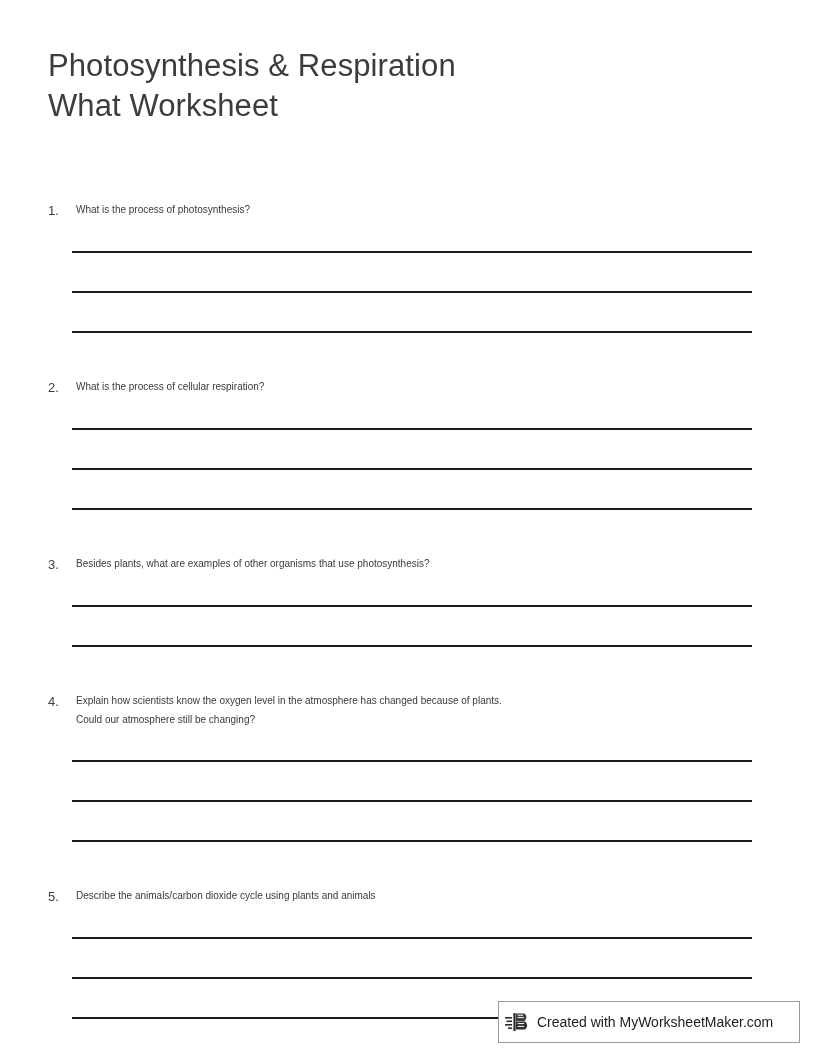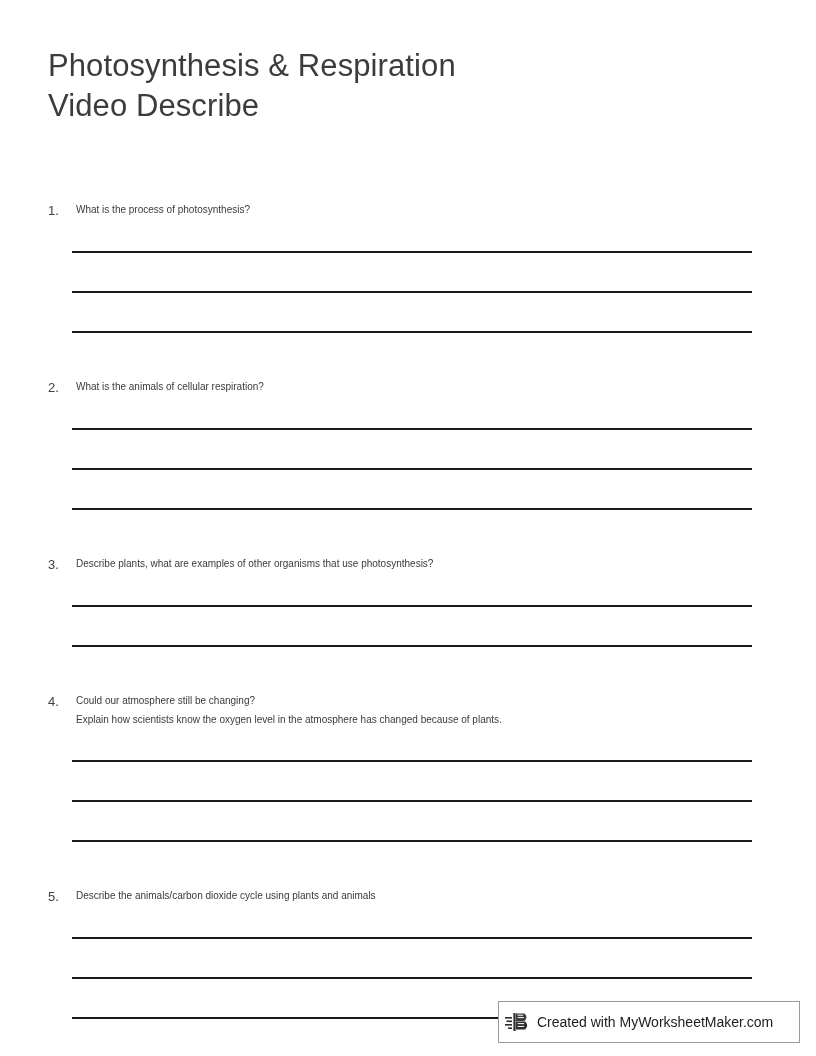--- a/index.html
+++ b/index.html
@@ -117,21 +117,21 @@
     white-space: nowrap;
   }
 </style>
 </head>
 <body>
 
 <div class="page">
 
   <div class="title-block">
     <div class="title-line">Photosynthesis &amp; Respiration</div>
-    <div class="title-line">Video Describe</div>
+    <div class="title-line">What Worksheet</div>
   </div>
 
   <div class="questions">
 
     <div class="question-block">
       <div class="q-head">
         <div class="q-num">1.</div>
         <div class="q-text">
           <span class="tl">What is the process of photosynthesis?</span>
         </div>
@@ -144,56 +144,56 @@
         <div class="line-gap"></div>
         <div class="answer-line"></div>
       </div>
       <div class="post-block"></div>
     </div>
 
     <div class="question-block">
       <div class="q-head">
         <div class="q-num">2.</div>
         <div class="q-text">
-          <span class="tl">What is the animals of cellular respiration?</span>
+          <span class="tl">What is the process of cellular respiration?</span>
         </div>
       </div>
       <div class="pre-lines"></div>
       <div class="answer-lines">
         <div class="answer-line"></div>
         <div class="line-gap"></div>
         <div class="answer-line"></div>
         <div class="line-gap"></div>
         <div class="answer-line"></div>
       </div>
       <div class="post-block"></div>
     </div>
 
     <div class="question-block">
       <div class="q-head">
         <div class="q-num">3.</div>
         <div class="q-text">
-          <span class="tl">Describe plants, what are examples of other organisms that use photosynthesis?</span>
+          <span class="tl">Besides plants, what are examples of other organisms that use photosynthesis?</span>
         </div>
       </div>
       <div class="pre-lines"></div>
       <div class="answer-lines">
         <div class="answer-line"></div>
         <div class="line-gap"></div>
         <div class="answer-line"></div>
       </div>
       <div class="post-block"></div>
     </div>
 
     <div class="question-block">
       <div class="q-head">
         <div class="q-num">4.</div>
         <div class="q-text">
+          <span class="tl">Explain how scientists know the oxygen level in the atmosphere has changed because of plants.</span>
           <span class="tl">Could our atmosphere still be changing?</span>
-          <span class="tl">Explain how scientists know the oxygen level in the atmosphere has changed because of plants.</span>
         </div>
       </div>
       <div class="pre-lines"></div>
       <div class="answer-lines">
         <div class="answer-line"></div>
         <div class="line-gap"></div>
         <div class="answer-line"></div>
         <div class="line-gap"></div>
         <div class="answer-line"></div>
       </div>

